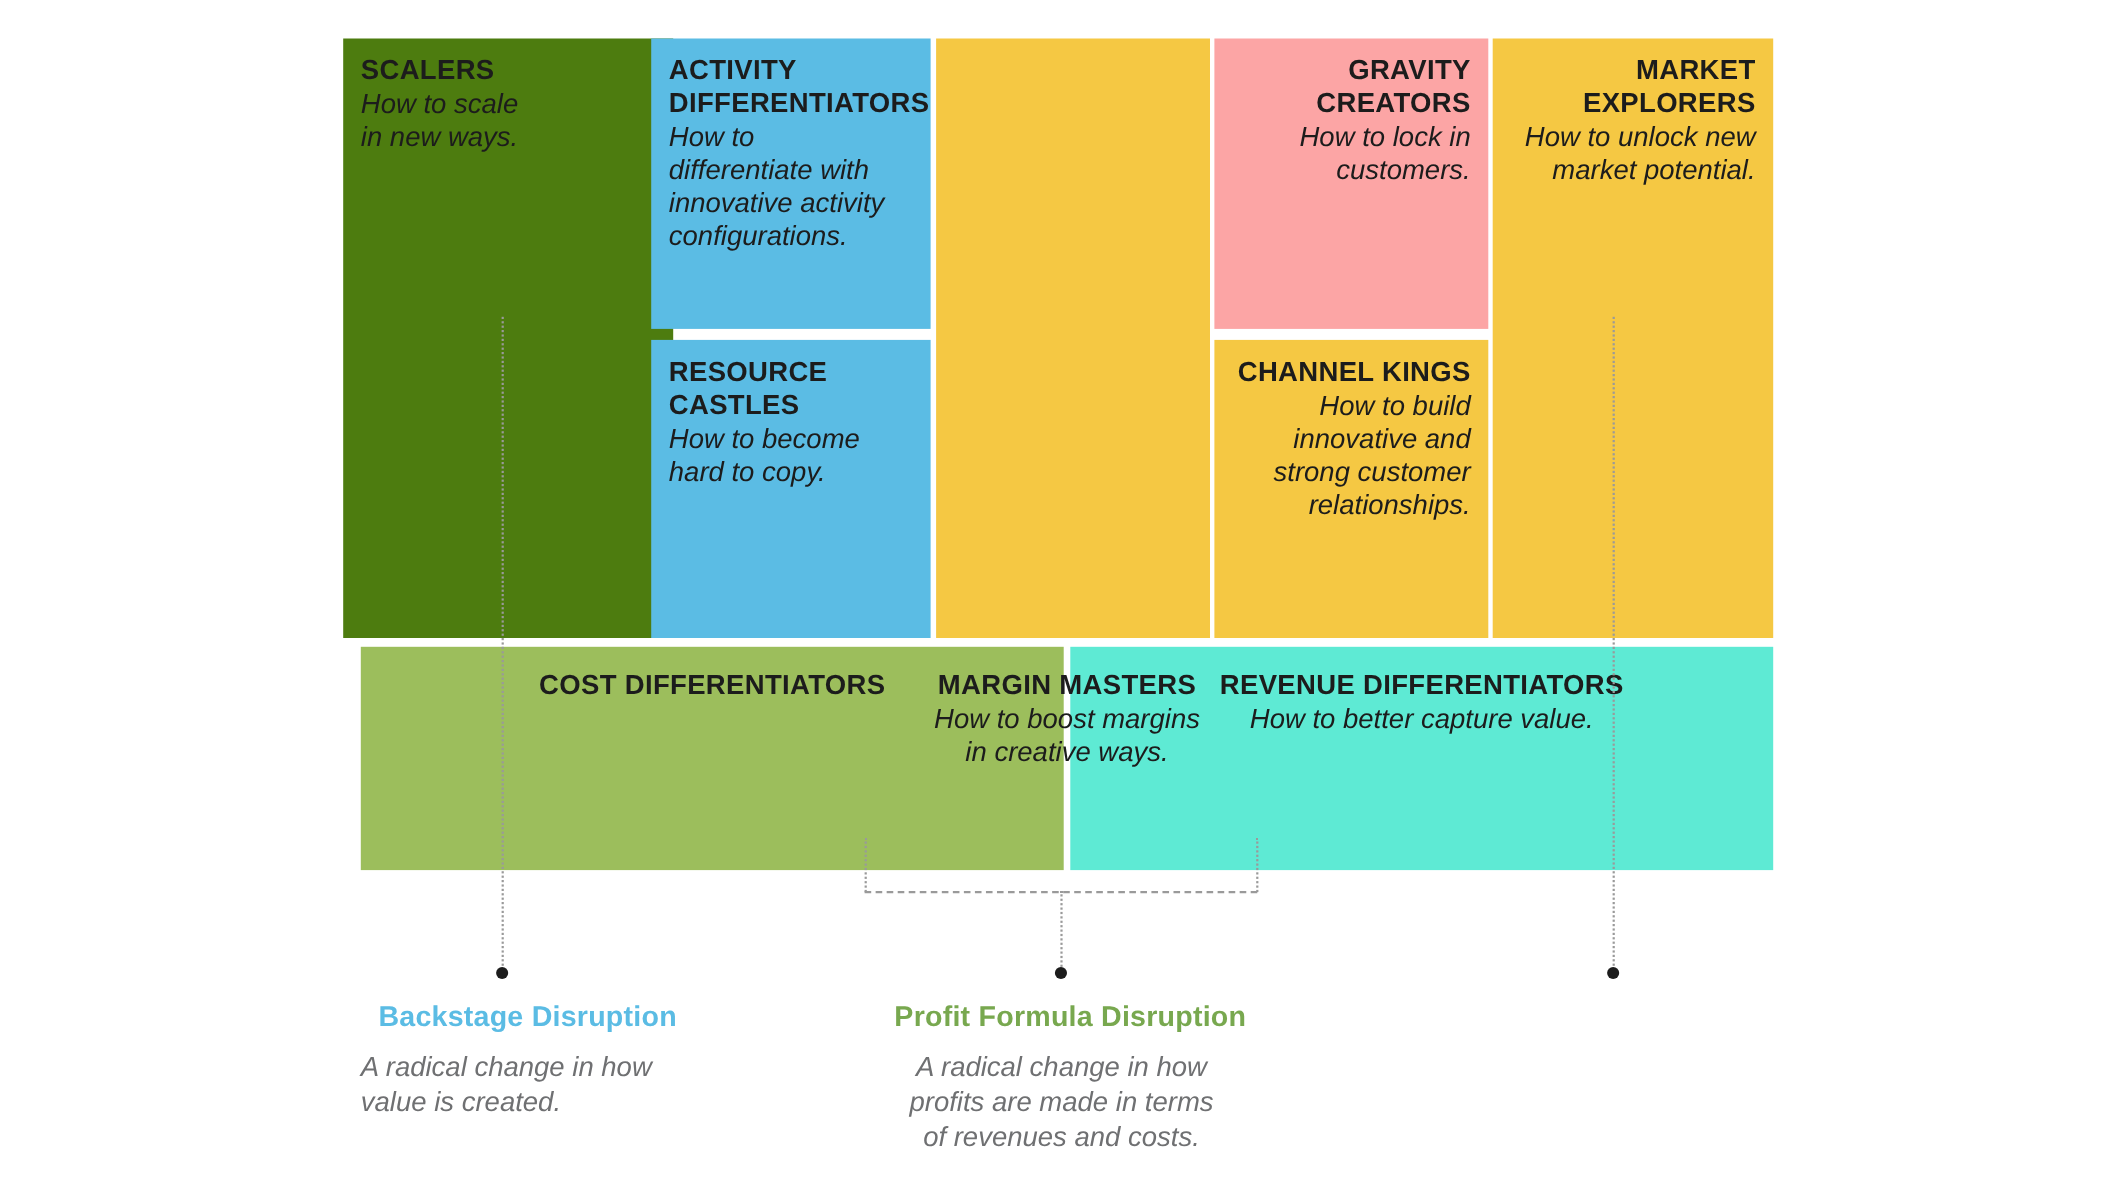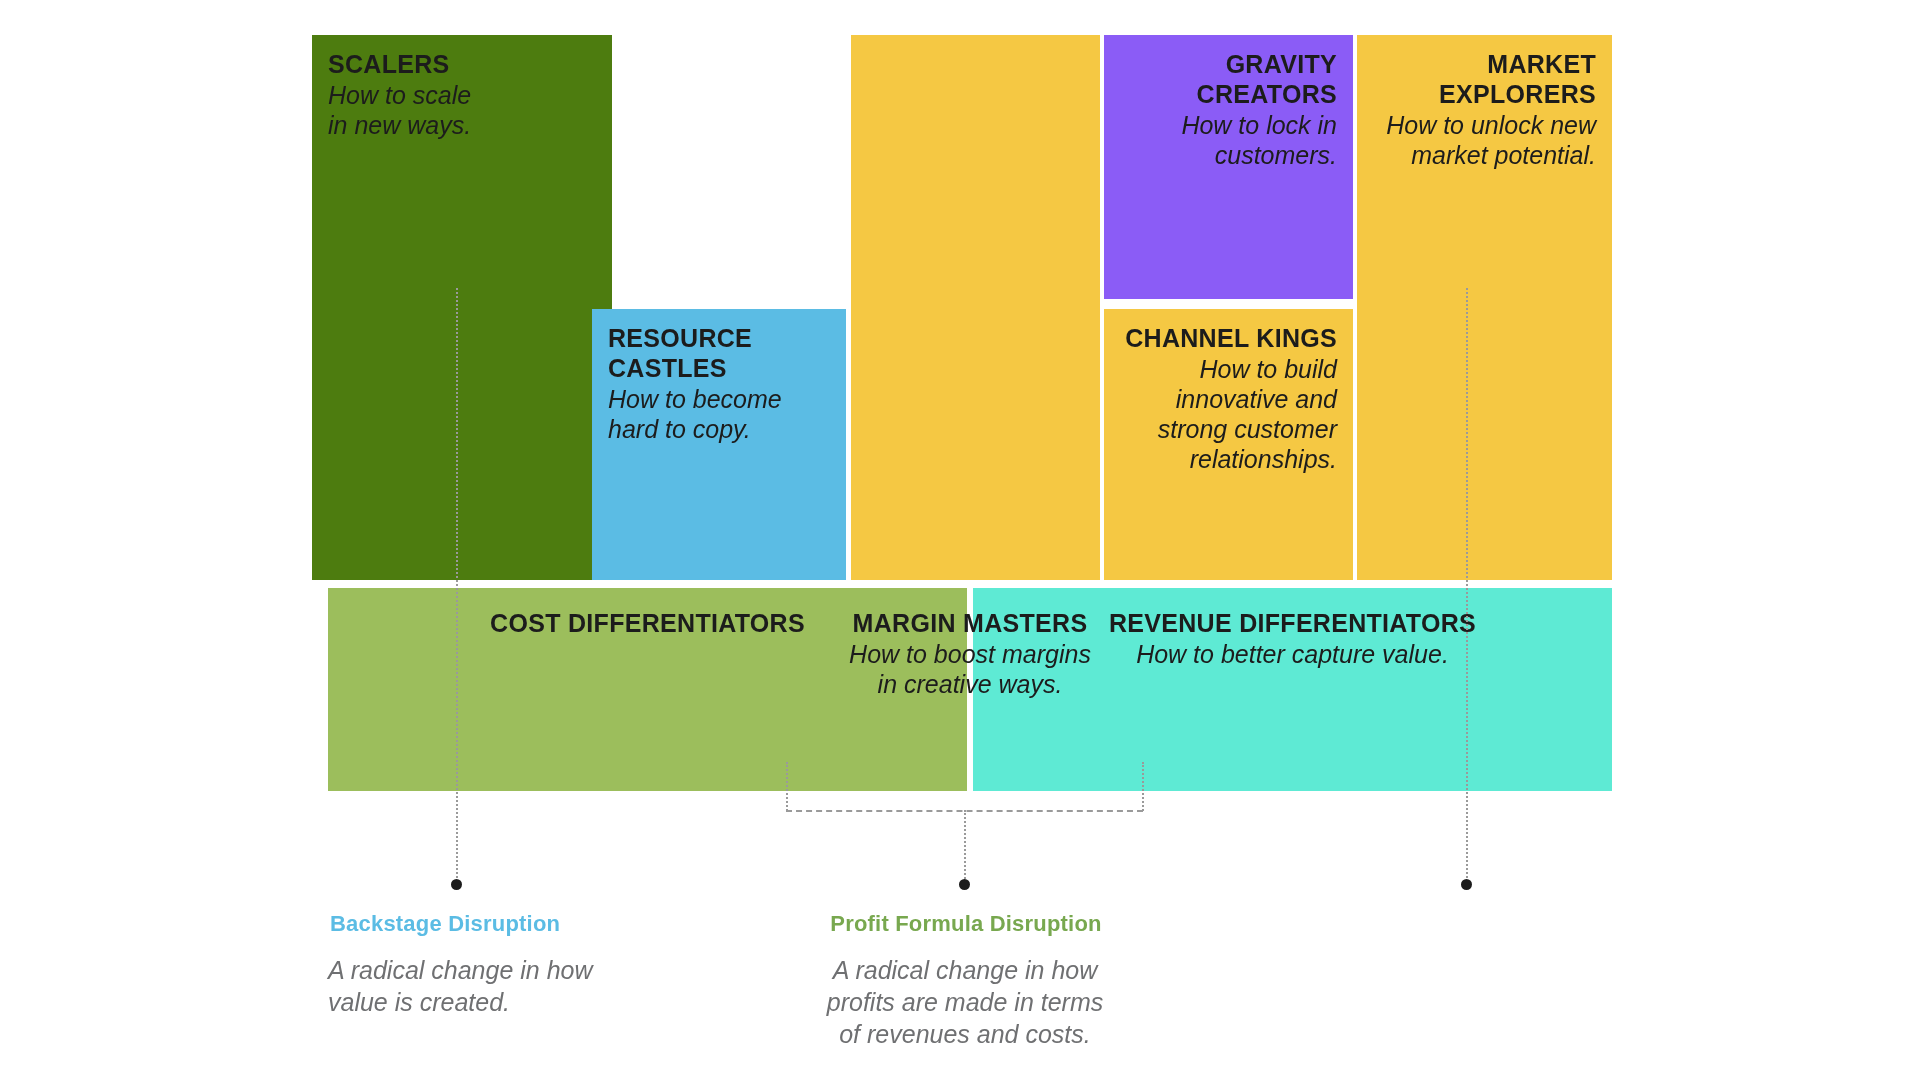--- a/index.html
+++ b/index.html
@@ -56,23 +56,23 @@
     border-radius:50%;
   }
 
   
   .legend{
     position:absolute;
     box-sizing:border-box;
   }
   .legend .lg-title{
     font-weight:bold;
-    font-size:22px;
+    font-size:26px;
     line-height:32px;
-    margin:0 0 14px 2px;
+    margin:0 0 14px 16px;
     letter-spacing:.2px;
   }
   .legend .lg-desc{
     font-style:italic;
     font-size:25px;
     line-height:32px;
     color:#6f7072;
     margin:0;
     white-space:pre-line;
   }
@@ -81,34 +81,42 @@
 <body>
 
 <div id="stage">
 
   <div class="cell al-left" style="left:312px;top:35px;width:300px;height:545px;background:#4d7c0f;">
     <p class="ttl">SCALERS</p>
     <p class="sub">How to scale
 in new ways.</p>
   </div>
 
+  <div class="cell al-left" style="left:592px;top:35px;width:254px;height:264px;background:#5BBCE4;">
+    <p class="ttl">ACTIVITY
+DIFFERENTIATORS</p>
+    <p class="sub">How to
+differentiate with
+innovative activity
+configurations.</p>
+  </div>
 
   <div class="cell al-left" style="left:592px;top:309px;width:254px;height:271px;background:#5BBCE4;">
     <p class="ttl">RESOURCE
 CASTLES</p>
     <p class="sub">How to become
 hard to copy.</p>
   </div>
 
   <div class="cell al-right" style="left:851px;top:35px;width:249px;height:545px;background:#F5C843;">
     <p class="ttl"></p>
     <p class="sub"></p>
   </div>
 
-  <div class="cell al-right" style="left:1104px;top:35px;width:249px;height:264px;background:#8b5cf6;">
+  <div class="cell al-right" style="left:1104px;top:35px;width:249px;height:264px;background:#fca5a5;">
     <p class="ttl">GRAVITY
 CREATORS</p>
     <p class="sub">How to lock in
 customers.</p>
   </div>
 
   <div class="cell al-right" style="left:1104px;top:309px;width:249px;height:271px;background:#F5C843;">
     <p class="ttl">CHANNEL KINGS</p>
     <p class="sub">How to build
 innovative and

